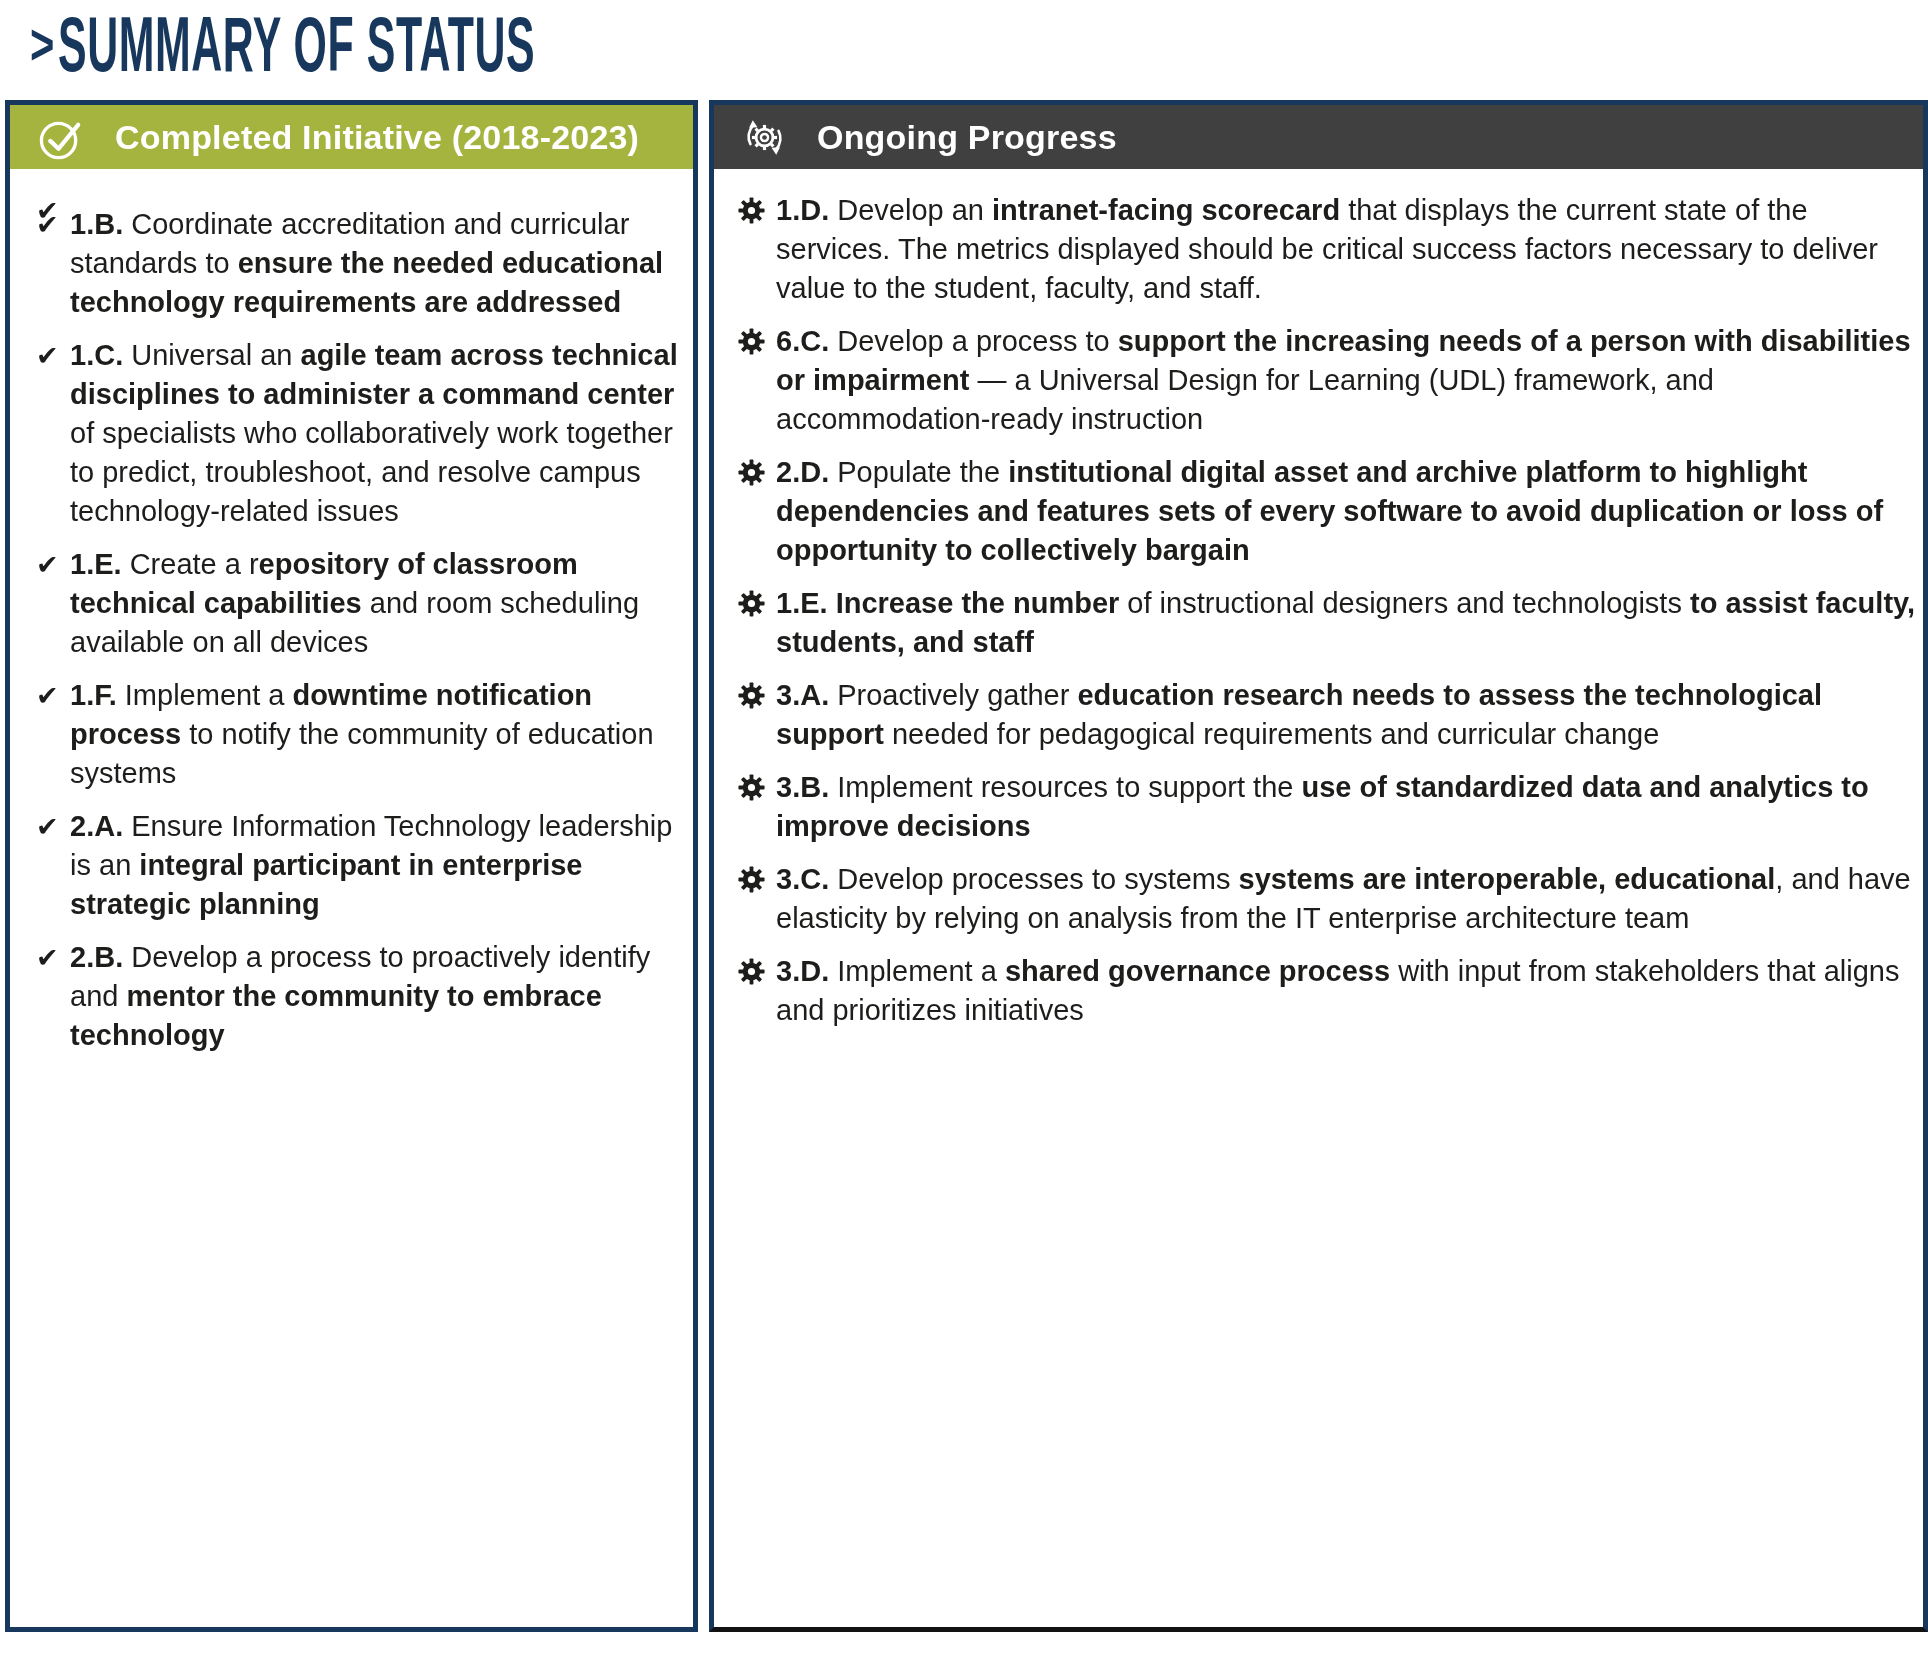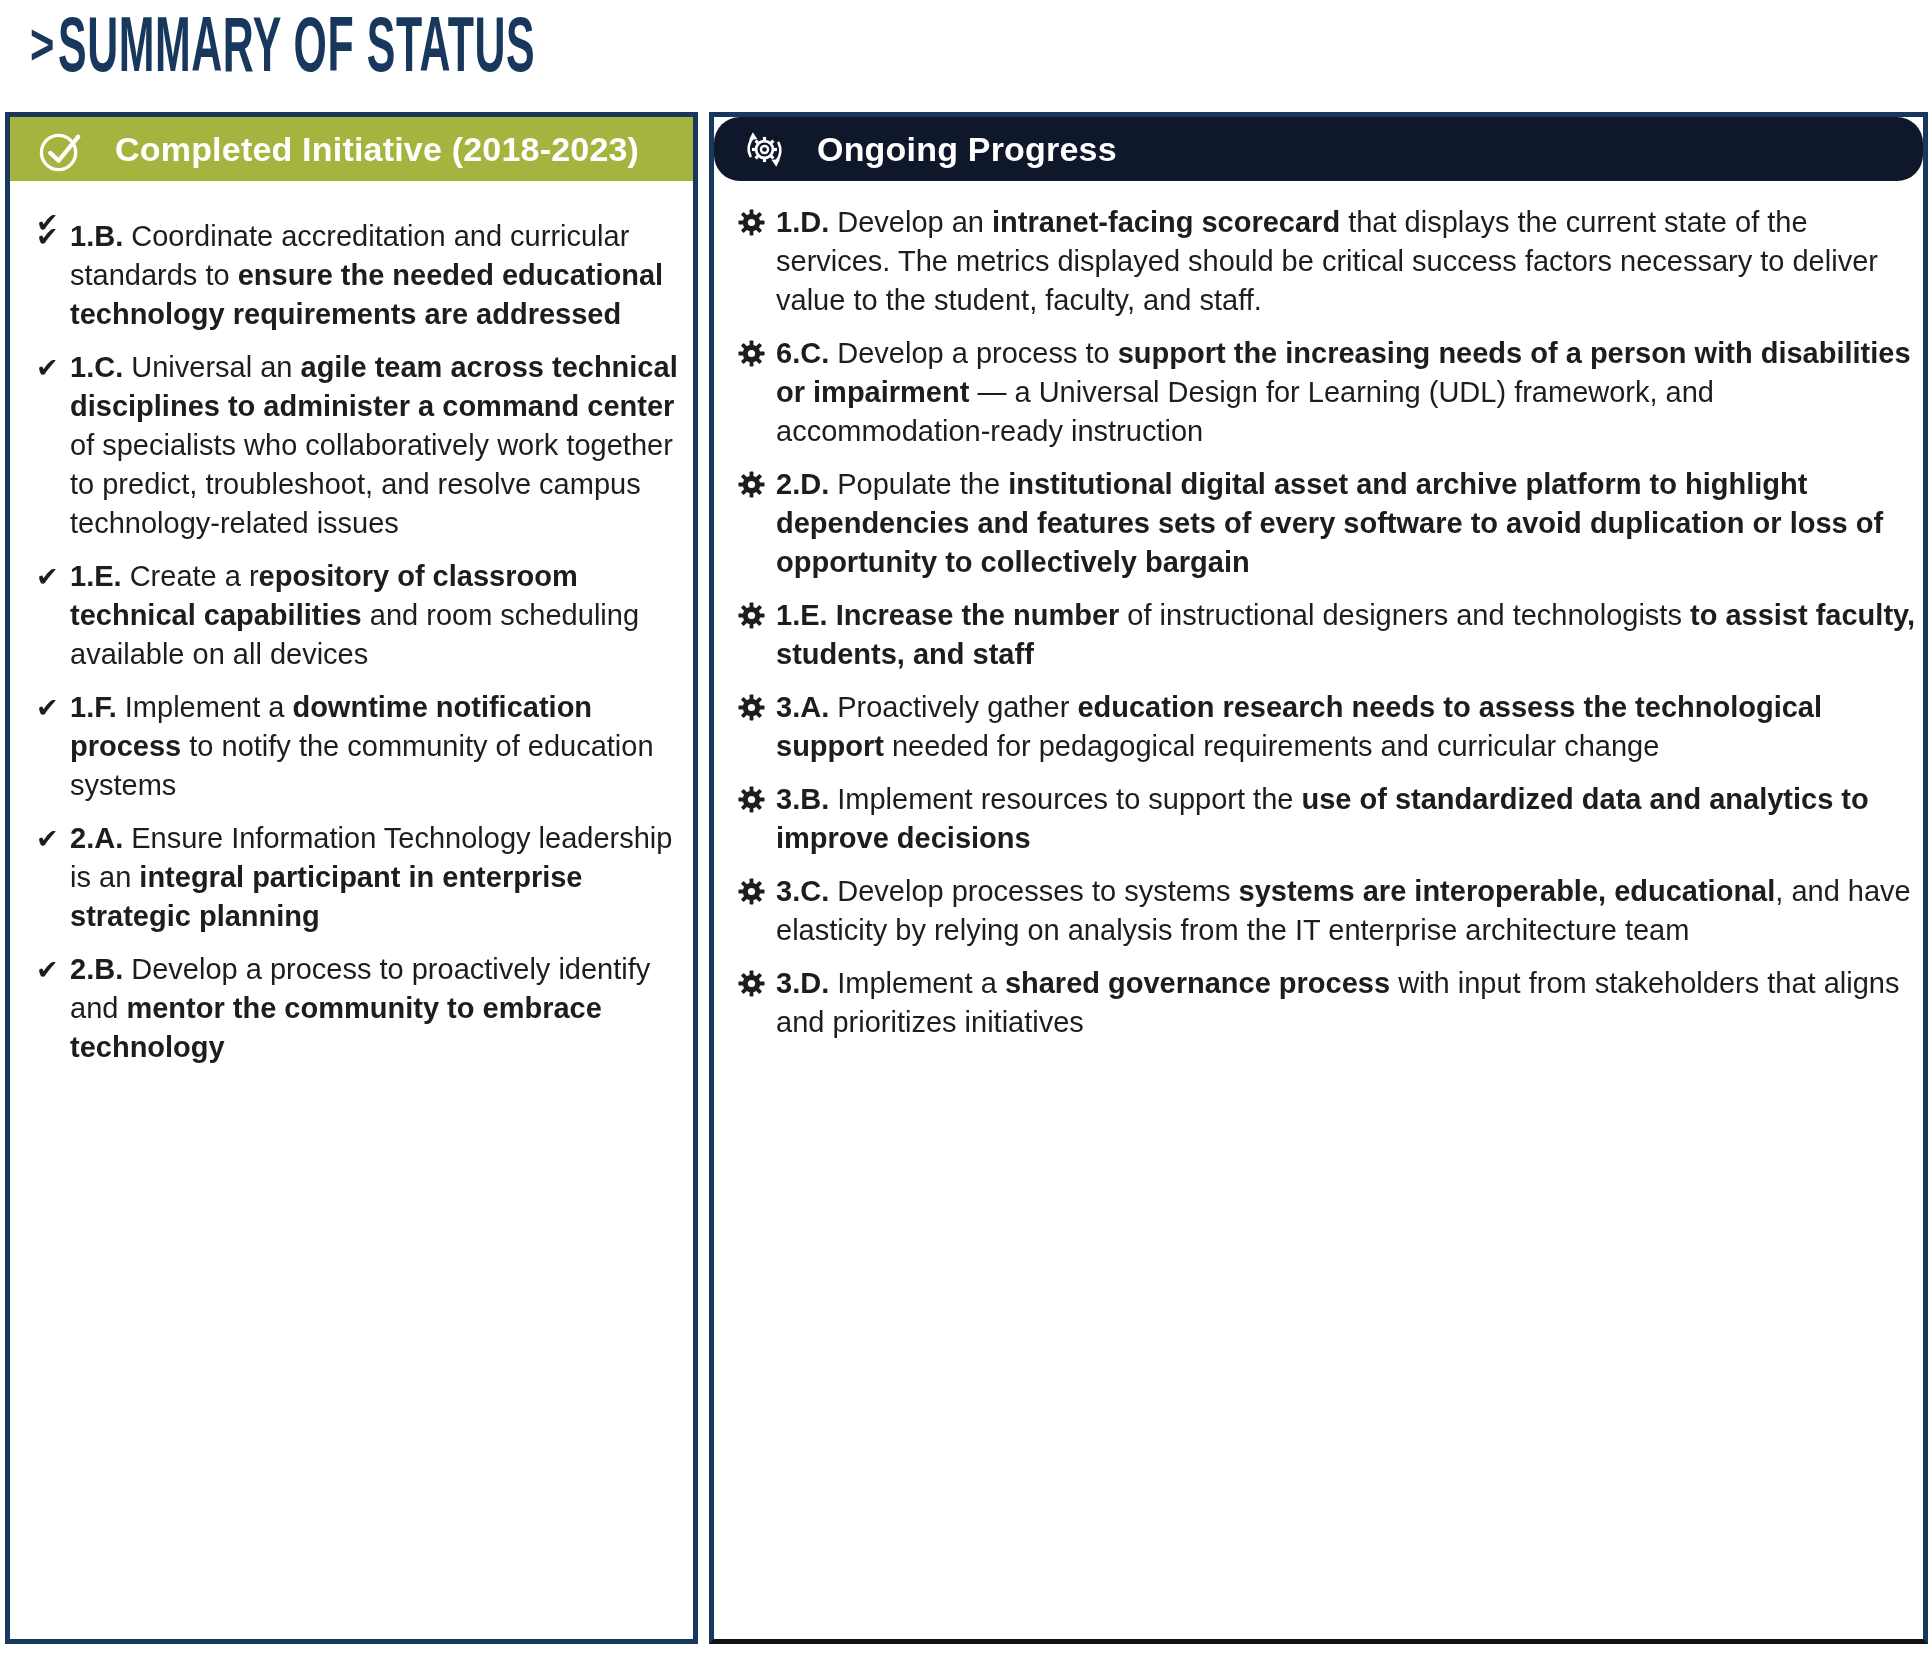--- a/index.html
+++ b/index.html
@@ -15,26 +15,26 @@
   }
   .chevron{
     font-size:58px;font-weight:700;line-height:1;
     transform:scaleX(0.72);transform-origin:left center;margin-right:-6px;
   }
   .title-text{
     font-size:78px;font-weight:700;line-height:1;letter-spacing:1px;
     transform:scaleX(0.55);transform-origin:left center;
   }
   
-  .panel{position:absolute;top:112px;height:1532px;box-sizing:border-box;background:#fff;}
+  .panel{position:absolute;top:100px;height:1532px;box-sizing:border-box;background:#fff;}
   .panel.left{left:5px;width:693px;border:5px solid #17375c;}
   .panel.right{left:709px;width:1219px;border:5px solid #17375c;border-bottom-color:#121212;}
   .panel-header{height:64px;display:flex;align-items:center;}
   .panel.left  .panel-header{background:#a5b43e;}
-  .panel.right .panel-header{background:#0f172a;border-radius:26px;}
+  .panel.right .panel-header{background:#404040;}
   .header-icon{margin-left:28px;display:flex;align-items:center;}
   .header-icon svg{display:block;}
   .header-label{
     margin-left:30px;color:#ffffff;font-weight:700;font-size:34px;letter-spacing:.2px;
   }
   
   ul.items{list-style:none;margin:0;font-size:29px;line-height:39px;}
   .panel.left  ul.items{padding:22px 10px 0 26px;}
   .panel.right ul.items{padding:22px 2px 0 24px;}
   li.item{position:relative;margin:0 0 14px 0;}

